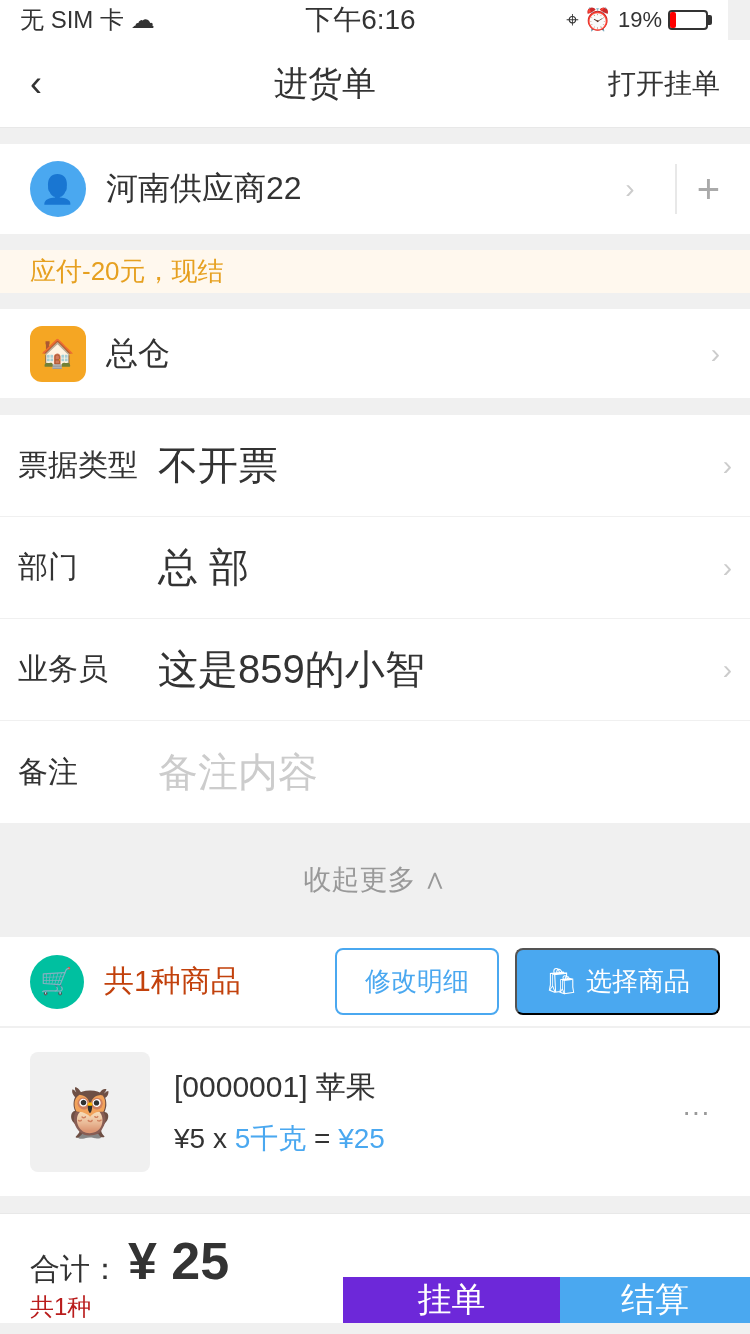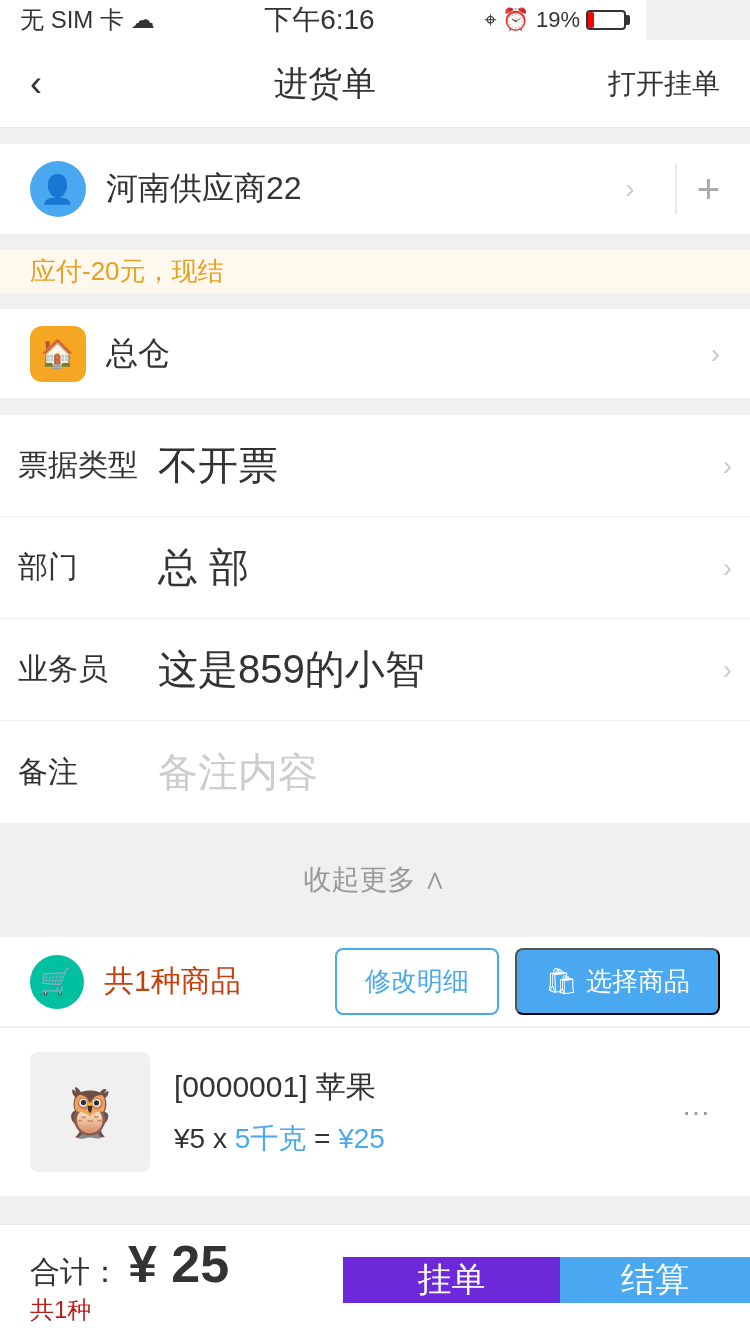--- a/index.html
+++ b/index.html
@@ -9,21 +9,21 @@
       min-height: 1334px;
       font-family: -apple-system, "PingFang SC", "Helvetica Neue", Arial, sans-serif;
       background: #f0f0f0;
       font-size: 28px;
       color: #333;
       position: relative;
     }
 
     
     .status-bar {
-      width: 646px;
+      width: 728px;
       height: 40px;
       background: #fff;
       display: flex;
       align-items: center;
       justify-content: space-between;
       padding: 0 20px;
       font-size: 24px;
       color: #333;
     }
     .status-left { display: flex; align-items: center; gap: 8px; }
@@ -183,25 +183,25 @@
     }
     .product-info { flex: 1; }
     .product-name { font-size: 30px; color: #333; margin-bottom: 12px; }
     .product-price { font-size: 28px; color: #333; }
     .product-price .highlight { color: #4aa8f0; }
     .product-menu { font-size: 28px; color: #999; padding: 10px; }
 
     
     .bottom-bar {
       position: fixed;
-      bottom: 0;
+      bottom: 11px;
       width: 750px;
       height: 110px;
       display: flex;
-      align-items: center;
+      align-items: flex-end;
       background: #fff;
       border-top: 1px solid #e8e8e8;
     }
     .bottom-total {
       flex: 1;
       display: flex;
       flex-direction: column;
       justify-content: center;
       padding: 0 30px;
     }

